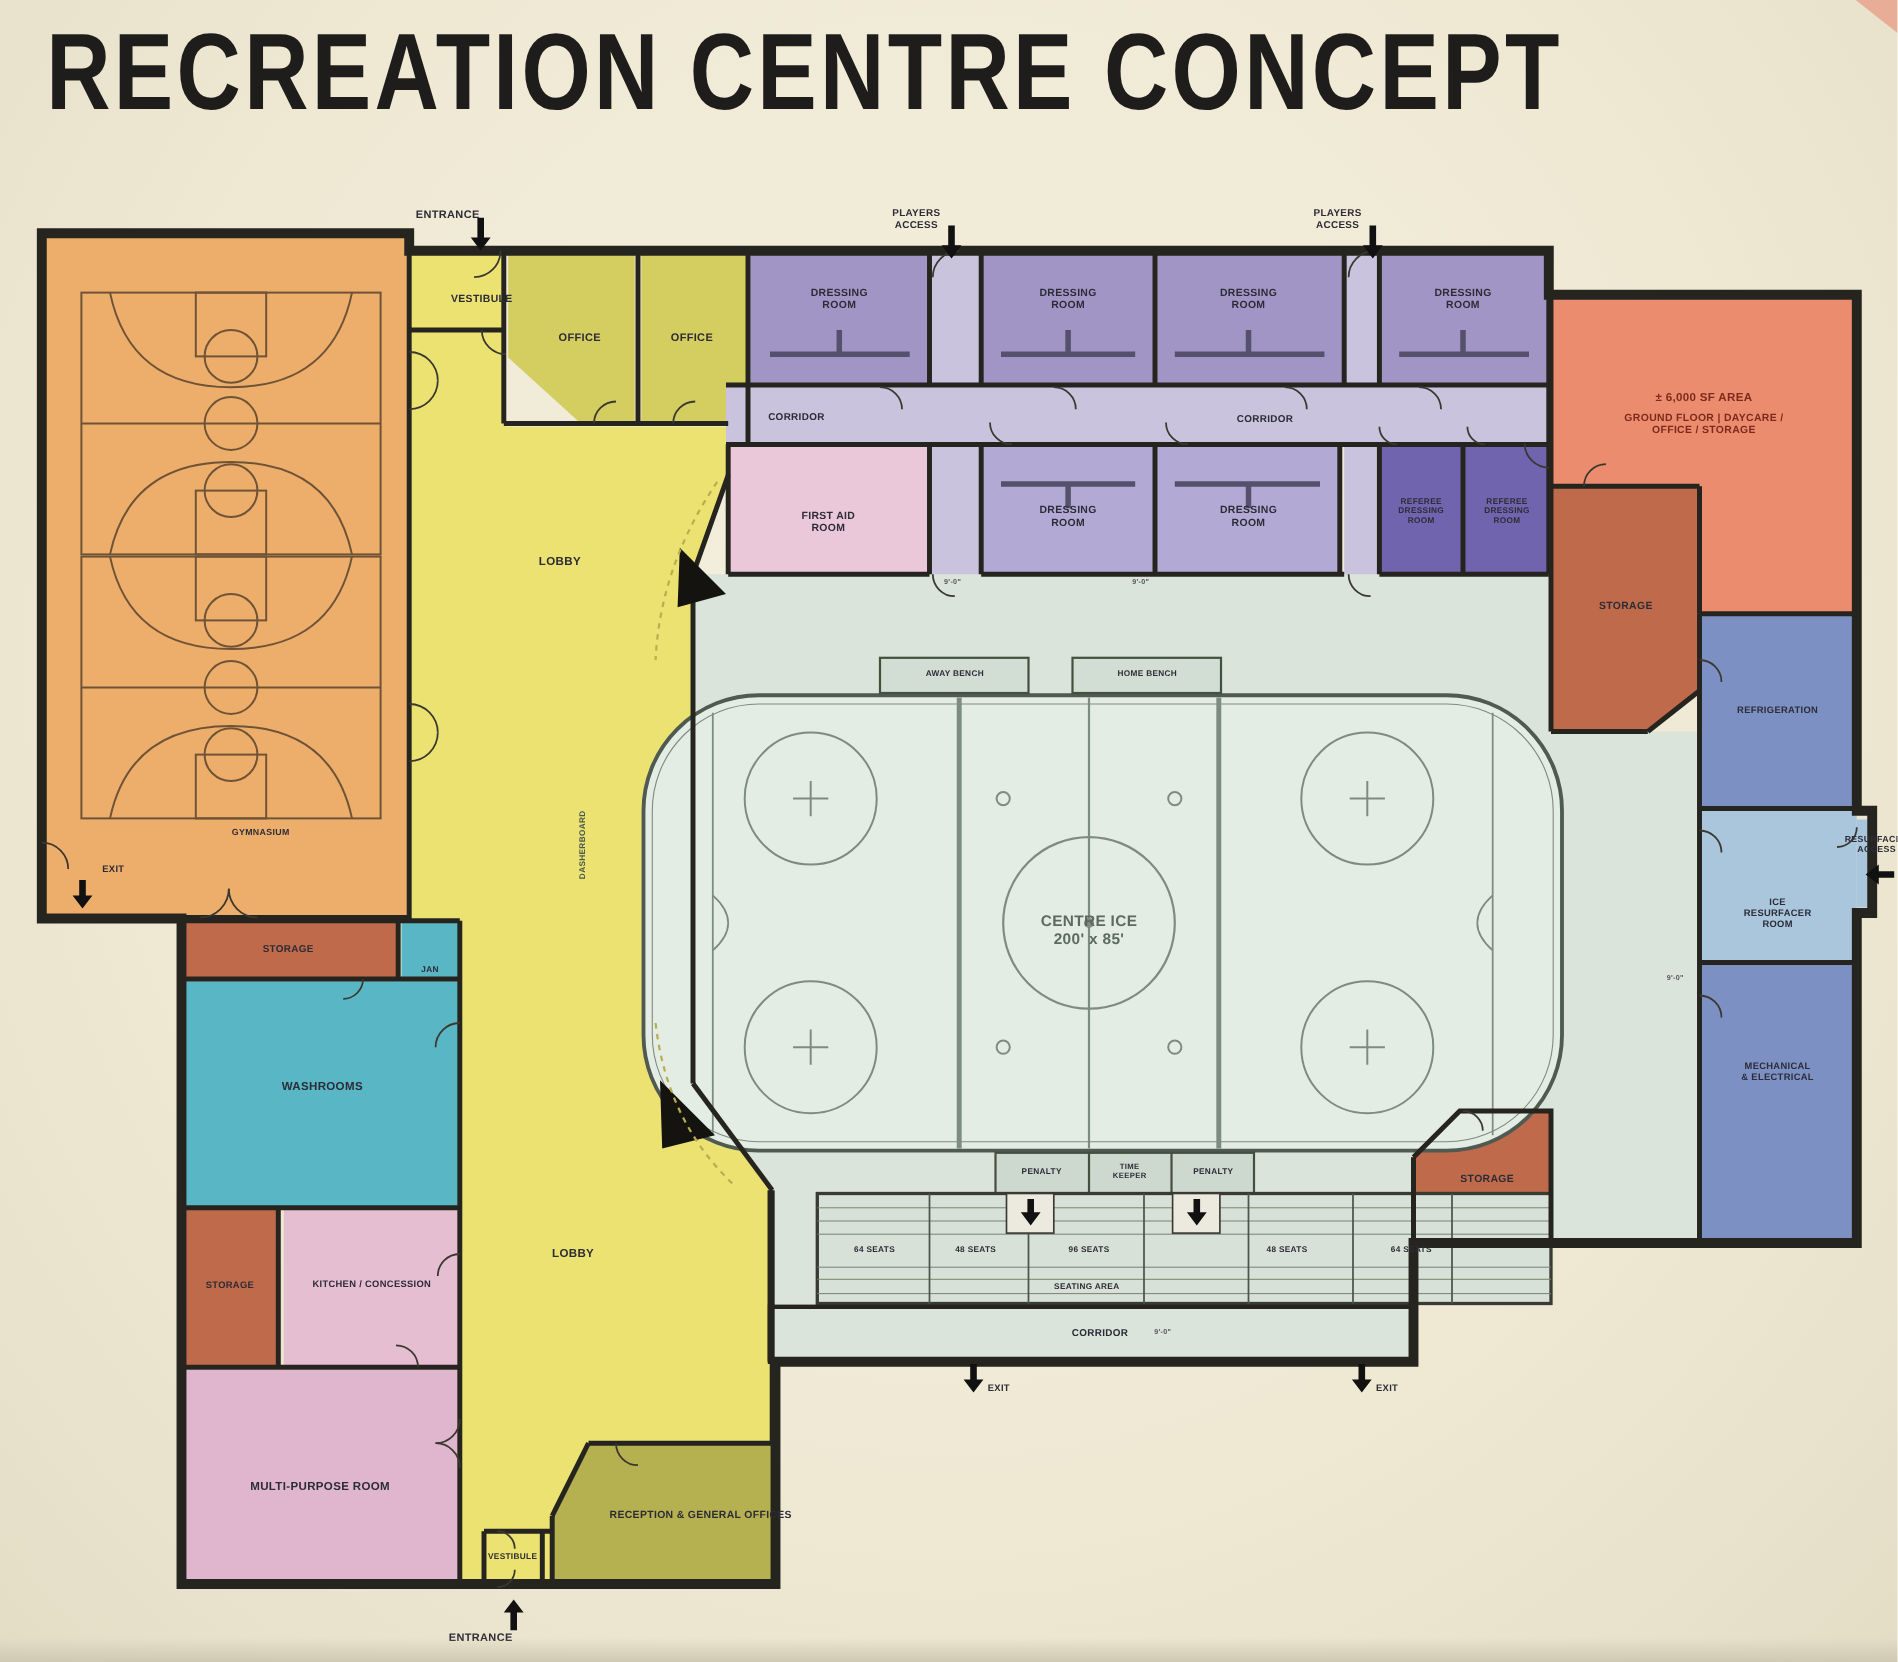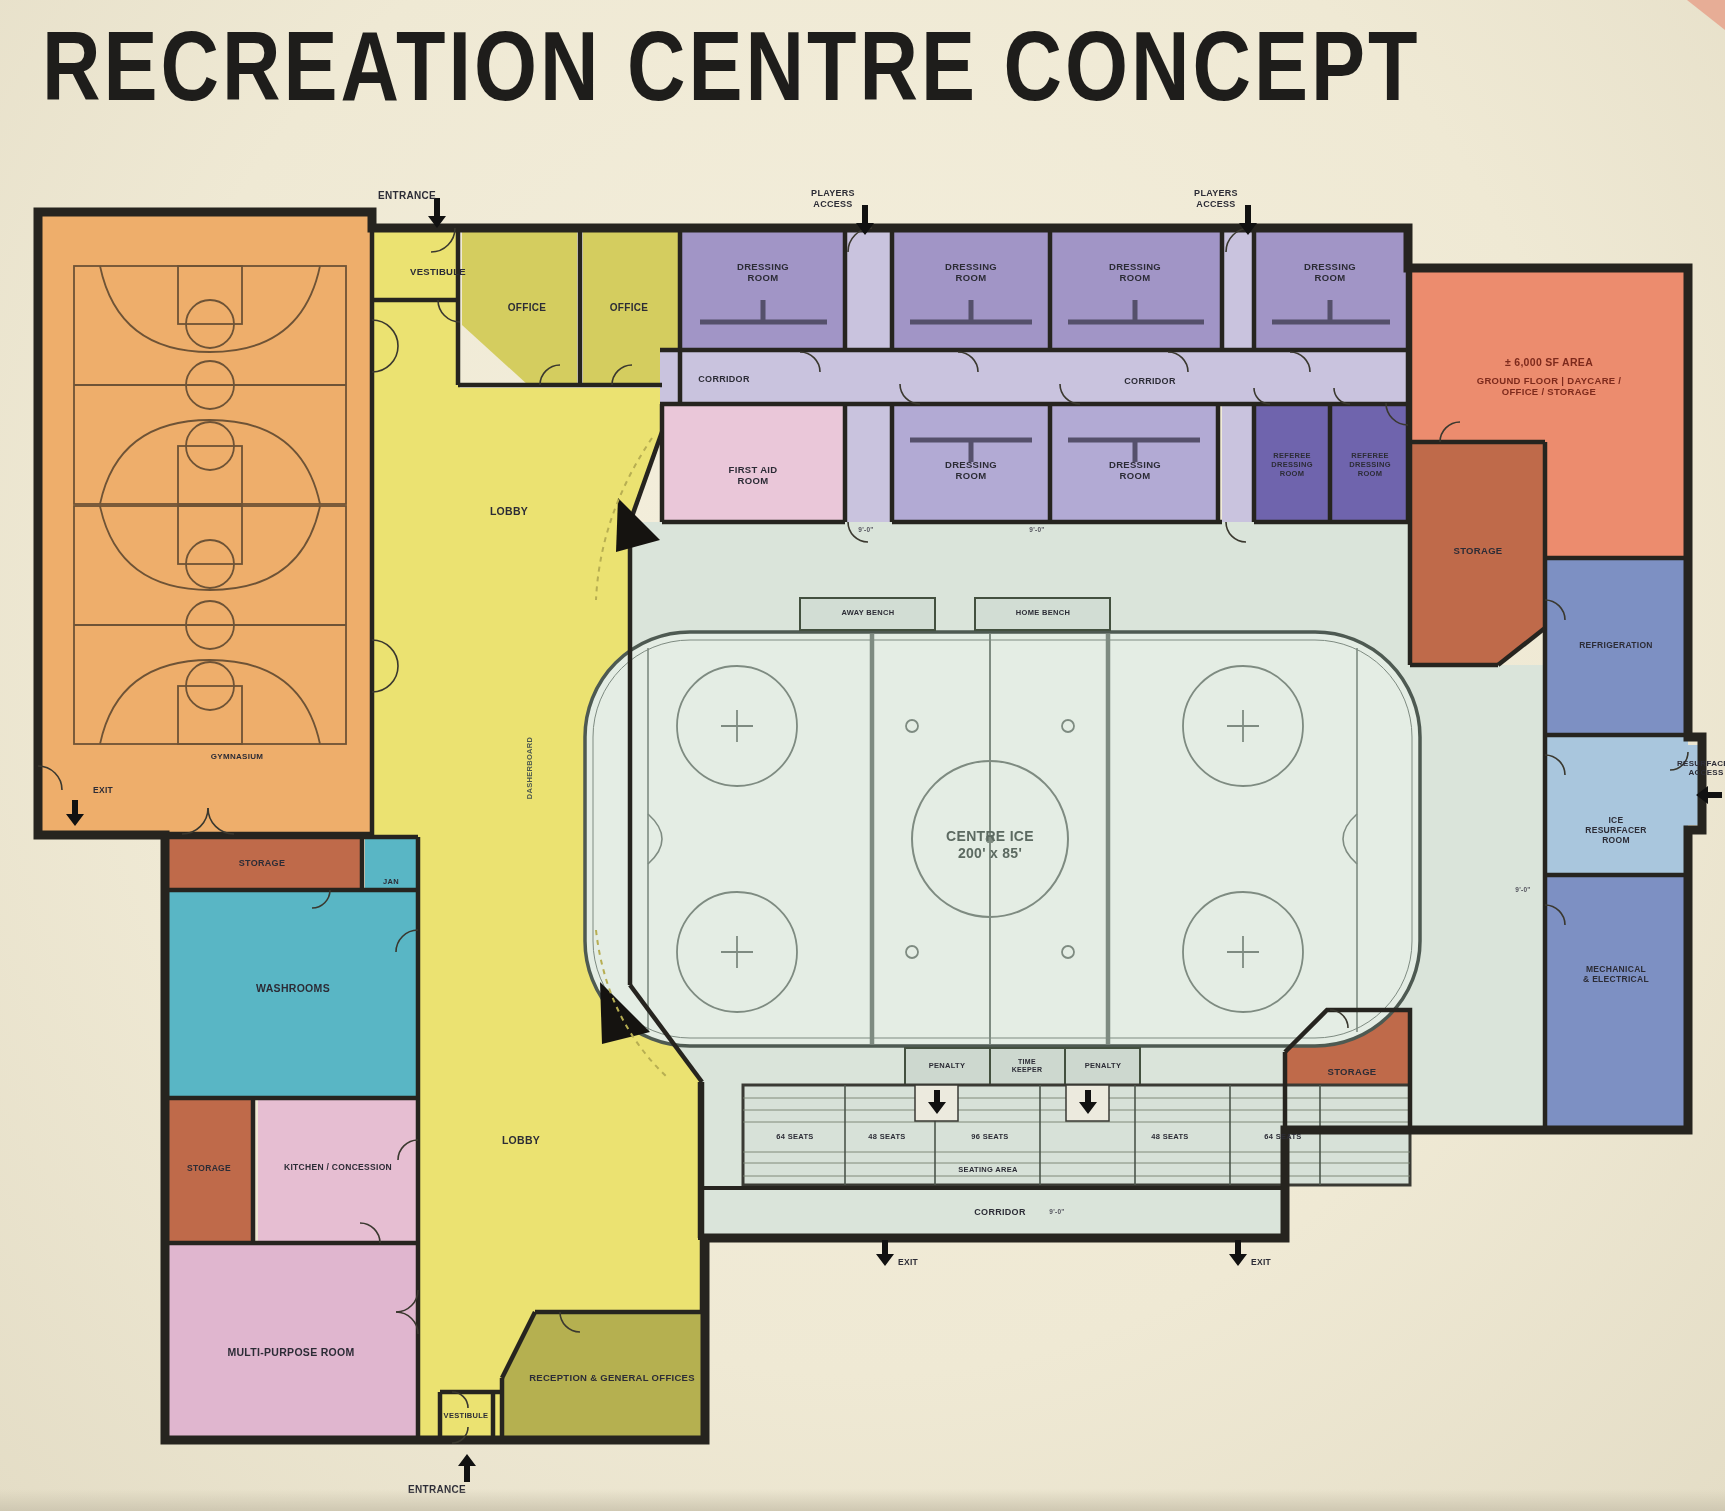--- a/index.html
+++ b/index.html
@@ -350,21 +350,21 @@
       <div class="lbl" style="left: 1706px; top: 768px; font-size: 8px;">RESURFACER
 ACCESS</div>
       <div class="lbl" style="left: 1352px; top: 1072px; font-size: 9.5px;">STORAGE</div>
       <div class="lbl" style="left: 262px; top: 863px; font-size: 9px;">STORAGE</div>
       <div class="lbl" style="left: 391px; top: 863px; font-size: 7.5px; margin-top: 19px;">JAN</div>
       <div class="lbl" style="left: 293px; top: 988px; font-size: 10.5px;">WASHROOMS</div>
       <div class="lbl" style="left: 209px; top: 1168px; font-size: 8.5px;">STORAGE</div>
       <div class="lbl" style="left: 338px; top: 1167px; font-size: 8.5px;">KITCHEN / CONCESSION</div>
       <div class="lbl" style="left: 291px; top: 1352px; font-size: 10.5px;">MULTI-PURPOSE ROOM</div>
       <div class="lbl" style="left: 521px; top: 1140px; font-size: 10.5px;">LOBBY</div>
-      <div class="lbl" style="left: 612px; top: 1378px; font-size: 9.5px; text-align: right;">RECEPTION &amp; GENERAL OFFICES</div>
+      <div class="lbl" style="left: 637px; top: 1378px; font-size: 9.5px; text-align: right;">RECEPTION &amp; GENERAL OFFICES</div>
       <div class="lbl" style="left: 466px; top: 1416px; font-size: 7.5px;">VESTIBULE</div>
       <div class="lbl" style="left: 437px; top: 1490px; font-size: 10px;">ENTRANCE</div>
       <div class="lbl" style="left: 833px; top: 199px; font-size: 9px;">PLAYERS
 ACCESS</div>
       <div class="lbl" style="left: 1216px; top: 199px; font-size: 9px;">PLAYERS
 ACCESS</div>
       <div class="lbl" style="left: 868px; top: 613px; font-size: 7.5px;">AWAY BENCH</div>
       <div class="lbl" style="left: 1043px; top: 613px; font-size: 7.5px;">HOME BENCH</div>
       <div class="lbl" style="left: 990px; top: 845px; font-size: 14px; color: rgb(92, 106, 97);">CENTRE ICE
 200' x 85'</div>

